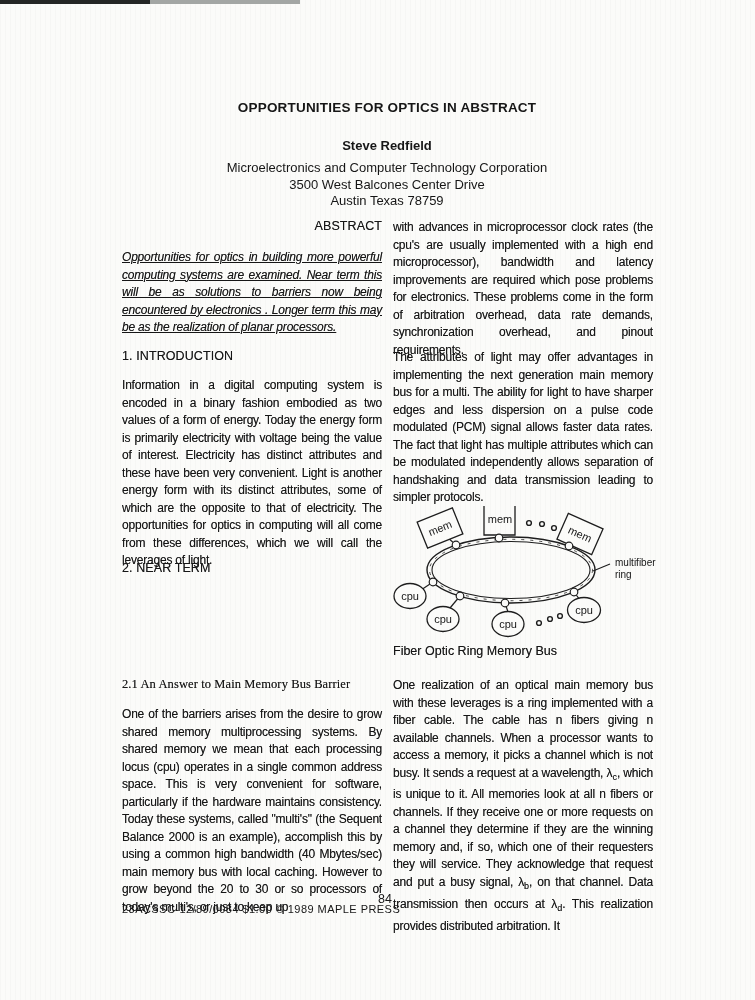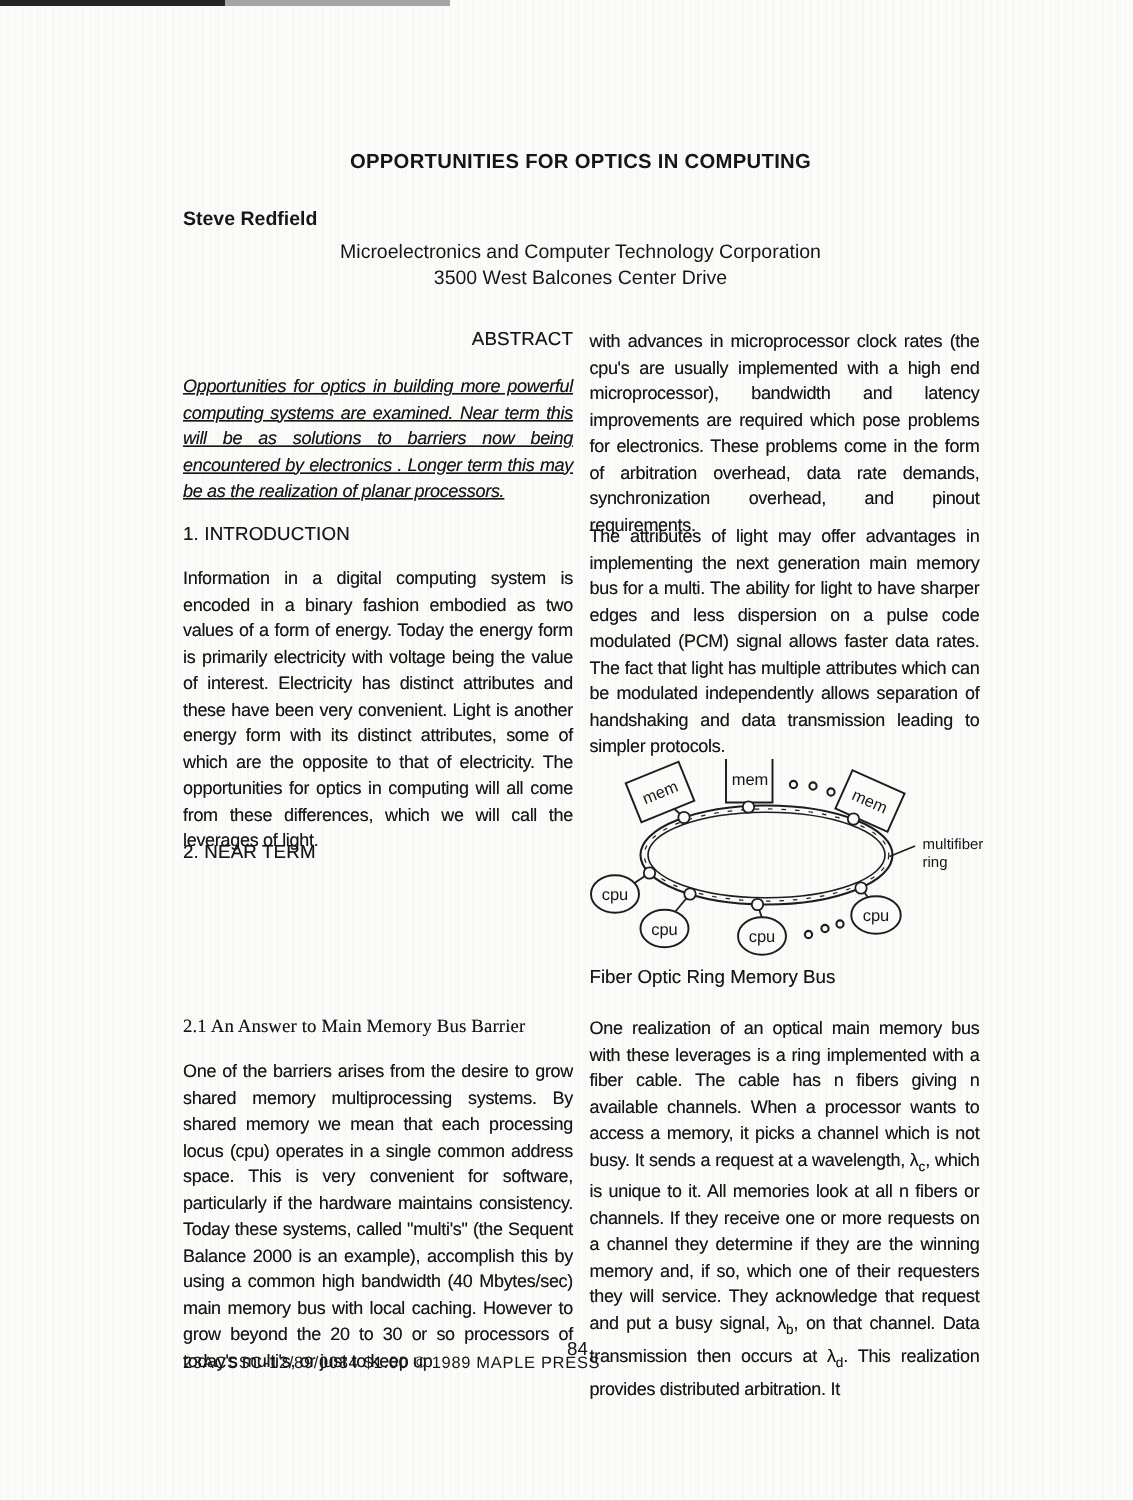--- a/index.html
+++ b/index.html
@@ -18,21 +18,21 @@
   .abs { position:absolute; }
   .scan-bar-dark  { left:0;   top:0; width:150px; height:4px; background:#242625; }
   .scan-bar-light { left:150px; top:0; width:150px; height:4px; background:#a3a6a4; }
 
   .title {
     left:122px; top:100px; width:530px;
     text-align:center; font-weight:bold; font-size:13.5px; letter-spacing:0.2px;
   }
   .author {
     left:122px; top:138px; width:530px;
-    font-weight:bold; font-size:13px;
+    text-align:center; font-weight:bold; font-size:13px;
   }
   .affiliation {
     left:122px; top:160px; width:530px;
     text-align:center; font-size:13px; line-height:16.6px;
   }
 
   .col { width:260px; }
   .body {
     font-size:12px; line-height:17.5px; letter-spacing:-0.2px;
     text-align:justify; margin:0;
@@ -60,25 +60,26 @@
   svg text { font-family:"Liberation Sans", sans-serif; fill:#161616; }
 </style>
 </head>
 <body>
 
 <div class="page">
 
   <div class="abs scan-bar-dark"></div>
   <div class="abs scan-bar-light"></div>
 
-  <div class="abs title">OPPORTUNITIES FOR OPTICS IN COMPUTING</div>
+  <div class="abs title">OPPORTUNITIES FOR OPTICS IN ABSTRACT</div>
   <div class="abs author">Steve Redfield</div>
   <div class="abs affiliation">
     <div>Microelectronics and Computer Technology Corporation</div>
     <div>3500 West Balcones Center Drive</div>
+    <div>Austin Texas 78759</div>
   </div>
 
   <div class="abs col heading center" style="left:122px; top:219px;">ABSTRACT</div>
   <p class="abs col body italic" style="left:122px; top:249px;">Opportunities for optics in building more powerful computing systems are examined. Near term this will be as solutions to barriers now being encountered by electronics . Longer term this may be as the realization of planar processors.</p>
 
   <div class="abs col heading" style="left:122px; top:349px;">1. INTRODUCTION</div>
   <p class="abs col body" style="left:122px; top:377px;">Information in a digital computing system is encoded in a binary fashion embodied as two values of a form of energy. Today the energy form is primarily electricity with voltage being the value of interest. Electricity has distinct attributes and these have been very convenient. Light is another energy form with its distinct attributes, some of which are the opposite to that of electricity. The opportunities for optics in computing will all come from these differences, which we will call the leverages of light.</p>
 
   <div class="abs col heading" style="left:122px; top:561px;">2. NEAR TERM</div>
 

